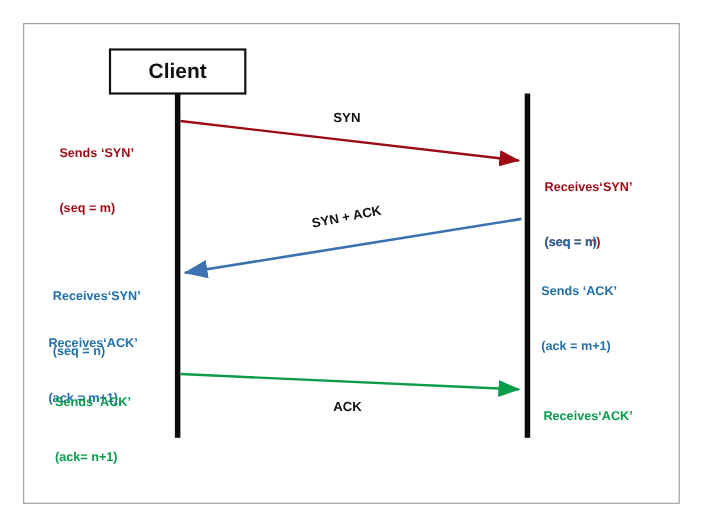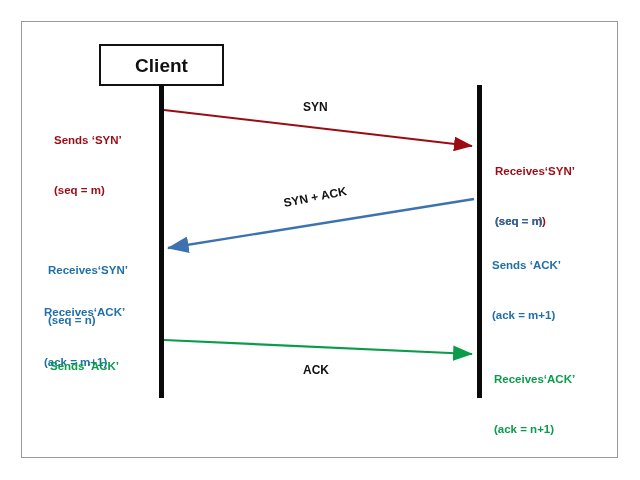--- a/index.html
+++ b/index.html
@@ -160,35 +160,35 @@
     <div>(seq = n)</div>
   </div>
 
   <div class="note blue" style="left:44px; top:271px; width:115px;">
     <div>Receives‘ACK’</div>
     <div>(ack = m+1)</div>
   </div>
 
   <div class="note green" style="left:50px; top:325px; width:105px;">
     <div>Sends ‘ACK’</div>
+    <div>(ack= n+1)</div>
   </div>
 
   <div class="note red" style="left:495px; top:130px; width:110px;">
     <div>Receives‘SYN’</div>
     <div>(seq = m)</div>
   </div>
 
   <div class="note blue" style="left:495px; top:180px; width:100px;">
     <div>(seq = n)</div>
   </div>
 
   <div class="note blue" style="left:492px; top:224px; width:105px;">
     <div>Sends ‘ACK’</div>
     <div>(ack = m+1)</div>
   </div>
 
   <div class="note green" style="left:494px; top:338px; width:112px;">
     <div>Receives‘ACK’</div>
-    <div>(ack = n+1)</div>
   </div>
 
 
 </div>
 
 </body></html>

